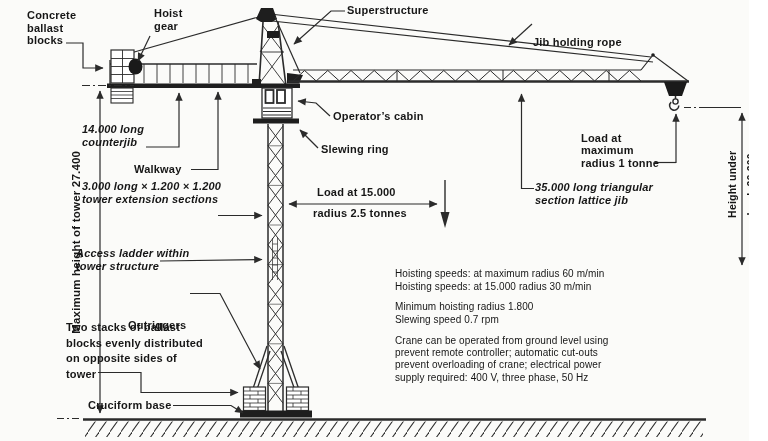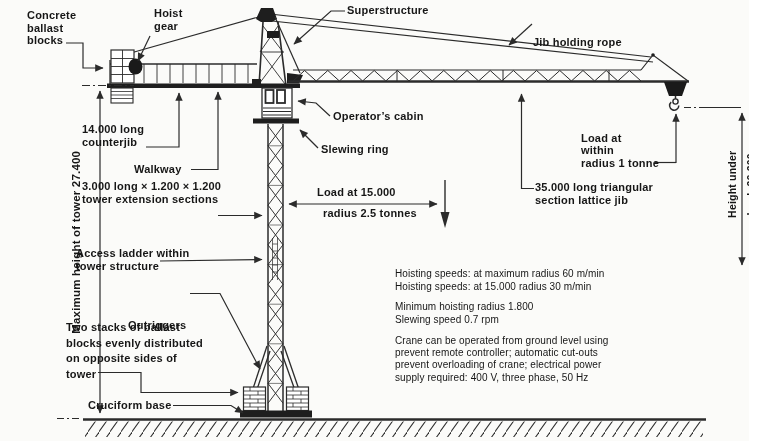--- a/index.html
+++ b/index.html
@@ -1,21 +1,21 @@
 <!DOCTYPE html>
 <html><head>
 <meta charset="utf-8">
 <style>
   html,body{margin:0;padding:0;background:#ffffff;}
   .stage{position:relative;width:749px;height:441px;background:#fbfbf9;overflow:hidden;
          font-family:"Liberation Sans",sans-serif;}
   .stage svg{position:absolute;left:0;top:0;}
   .lbl{position:absolute;font-weight:bold;font-size:11px;line-height:12.6px;
        color:#161616;letter-spacing:0.2px;white-space:nowrap;}
-  .lh13{line-height:13.2px;}
+  .lh13{line-height:13.2px;font-style:italic;}
   .lh15{line-height:15.6px;}
   .rot{transform:rotate(-90deg);text-align:center;}
   .specs{position:absolute;font-weight:normal;font-size:10px;line-height:12.9px;
          color:#161616;letter-spacing:0.1px;white-space:nowrap;}
   .specs div{white-space:nowrap;}
 </style>
 </head>
 <body>
 
 <div class="stage">
@@ -181,41 +181,41 @@
   </div>
 
   <div class="lbl" style="left:134px;top:163px;">Walkway</div>
 
   <div class="lbl lh13" style="left:82px;top:180px;">
     <div>3.000 long × 1.200 × 1.200</div>
     <div>tower extension sections</div>
   </div>
 
   <div class="lbl" style="left:317px;top:186px;">Load at 15.000</div>
-  <div class="lbl" style="left:323px;top:207px;">radius 2.5 tonnes</div>
+  <div class="lbl" style="left:313px;top:207px;">radius 2.5 tonnes</div>
 
   <div class="lbl lh13" style="left:76px;top:247px;">
     <div>Access ladder within</div>
     <div>tower structure</div>
   </div>
 
   <div class="lbl" style="left:128px;top:287px;margin-top:32px;">Outriggers</div>
 
   <div class="lbl lh15" style="left:66px;top:320px;">
     <div>Two stacks of ballast</div>
     <div>blocks evenly distributed</div>
     <div>on opposite sides of</div>
     <div>tower</div>
   </div>
 
   <div class="lbl" style="left:88px;top:399px;">Cruciform base</div>
 
   <div class="lbl" style="left:581px;top:132px;line-height:12.3px;">
     <div>Load at</div>
-    <div>within</div>
+    <div>maximum</div>
     <div>radius 1 tonne</div>
   </div>
 
   <div class="lbl lh13" style="left:535px;top:181px;">
     <div>35.000 long triangular</div>
     <div>section lattice jib</div>
   </div>
 
   <div class="lbl" style="left:321px;top:143px;">Slewing ring</div>
 

